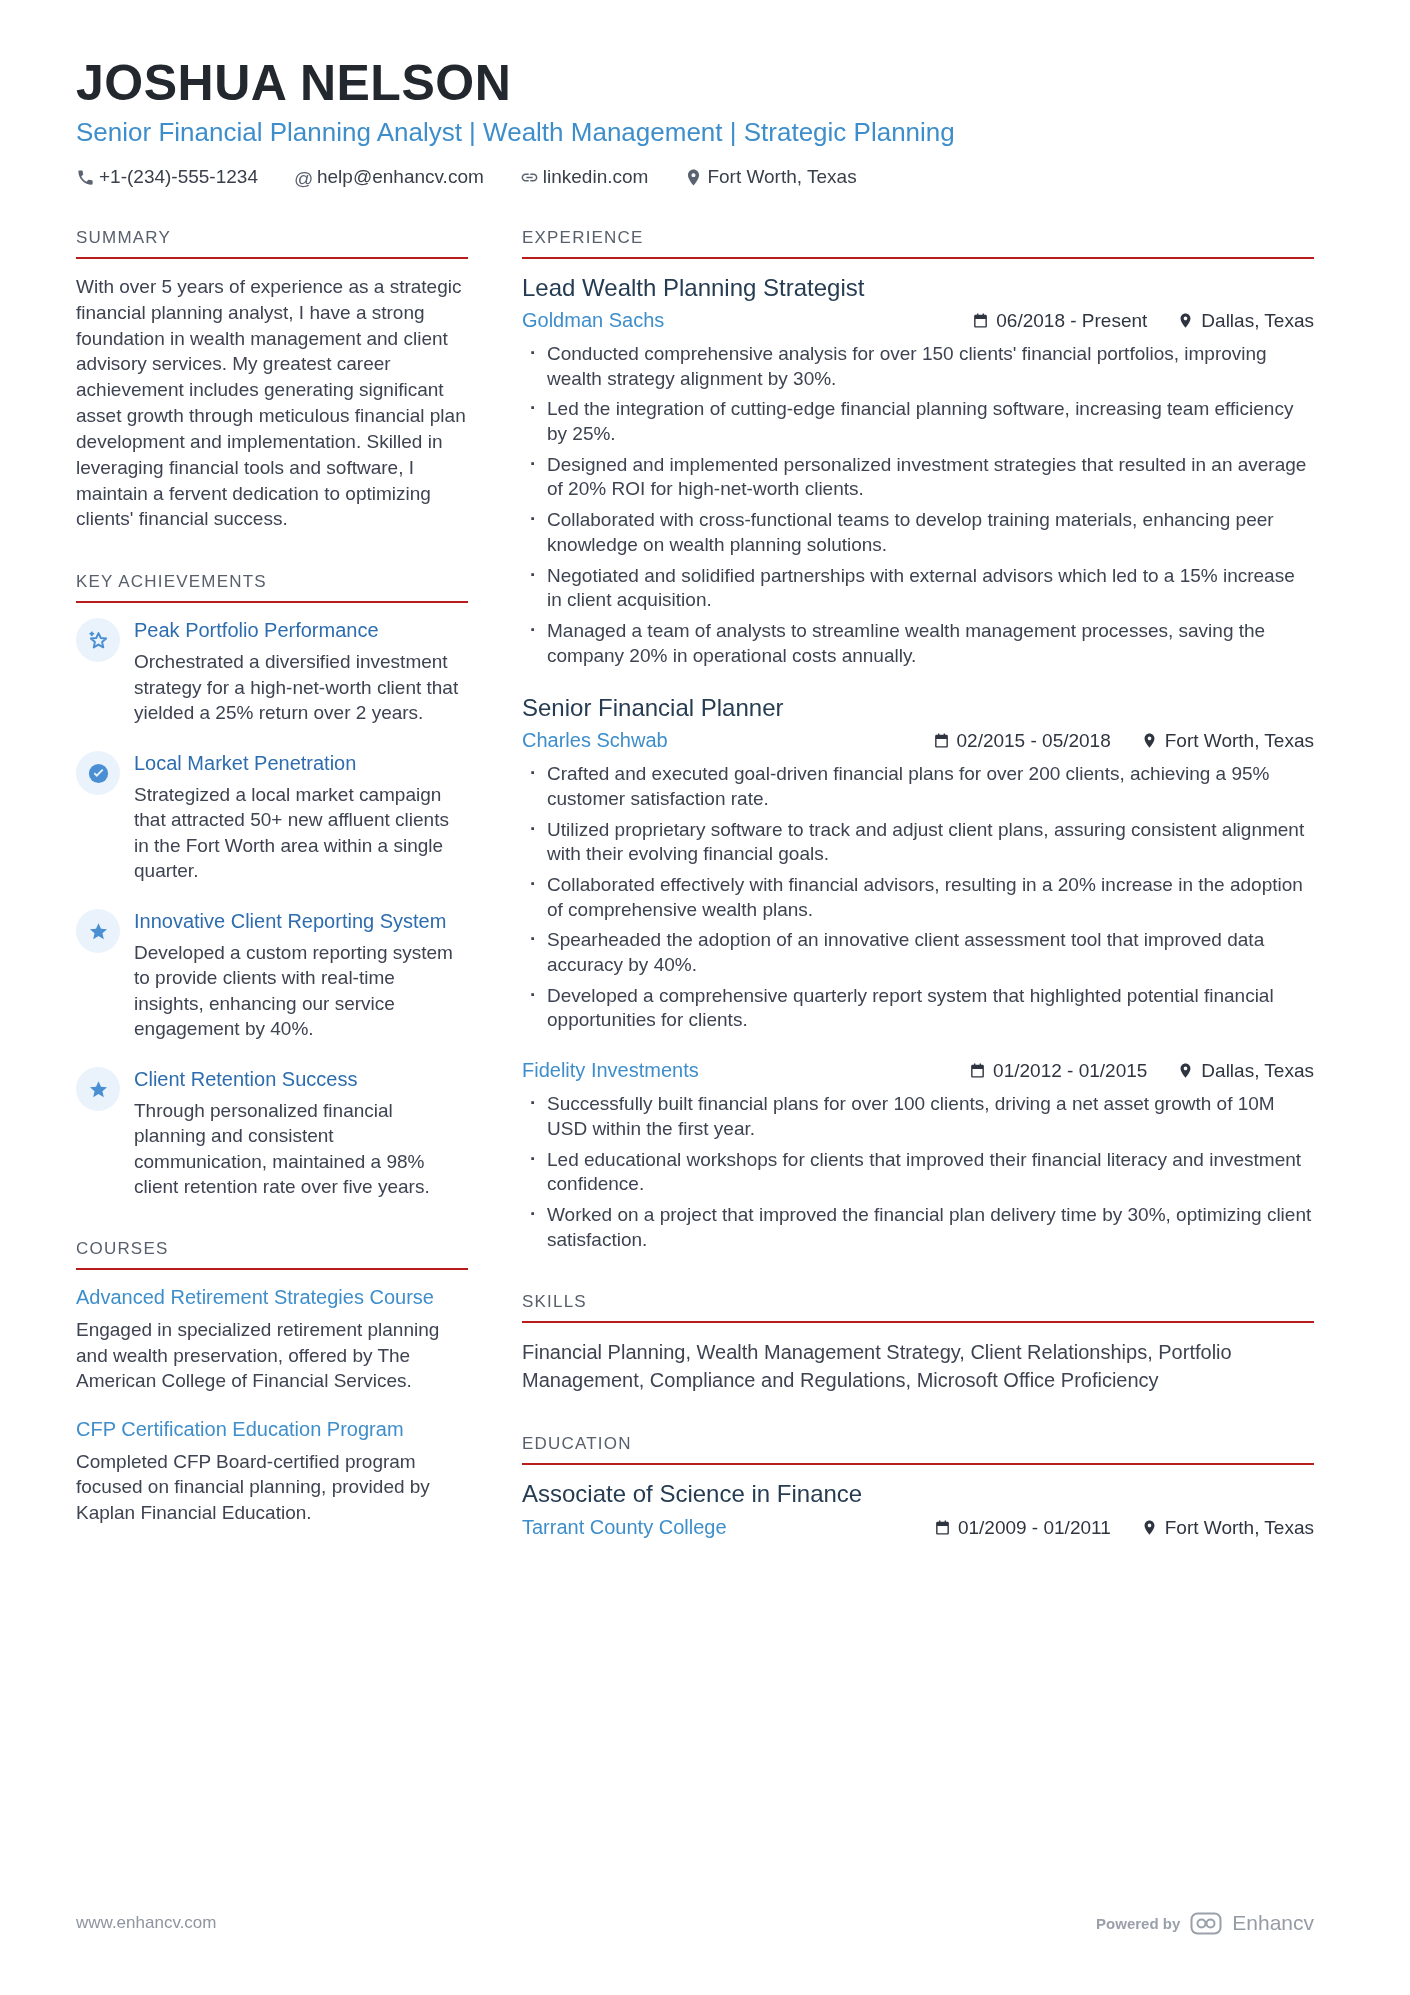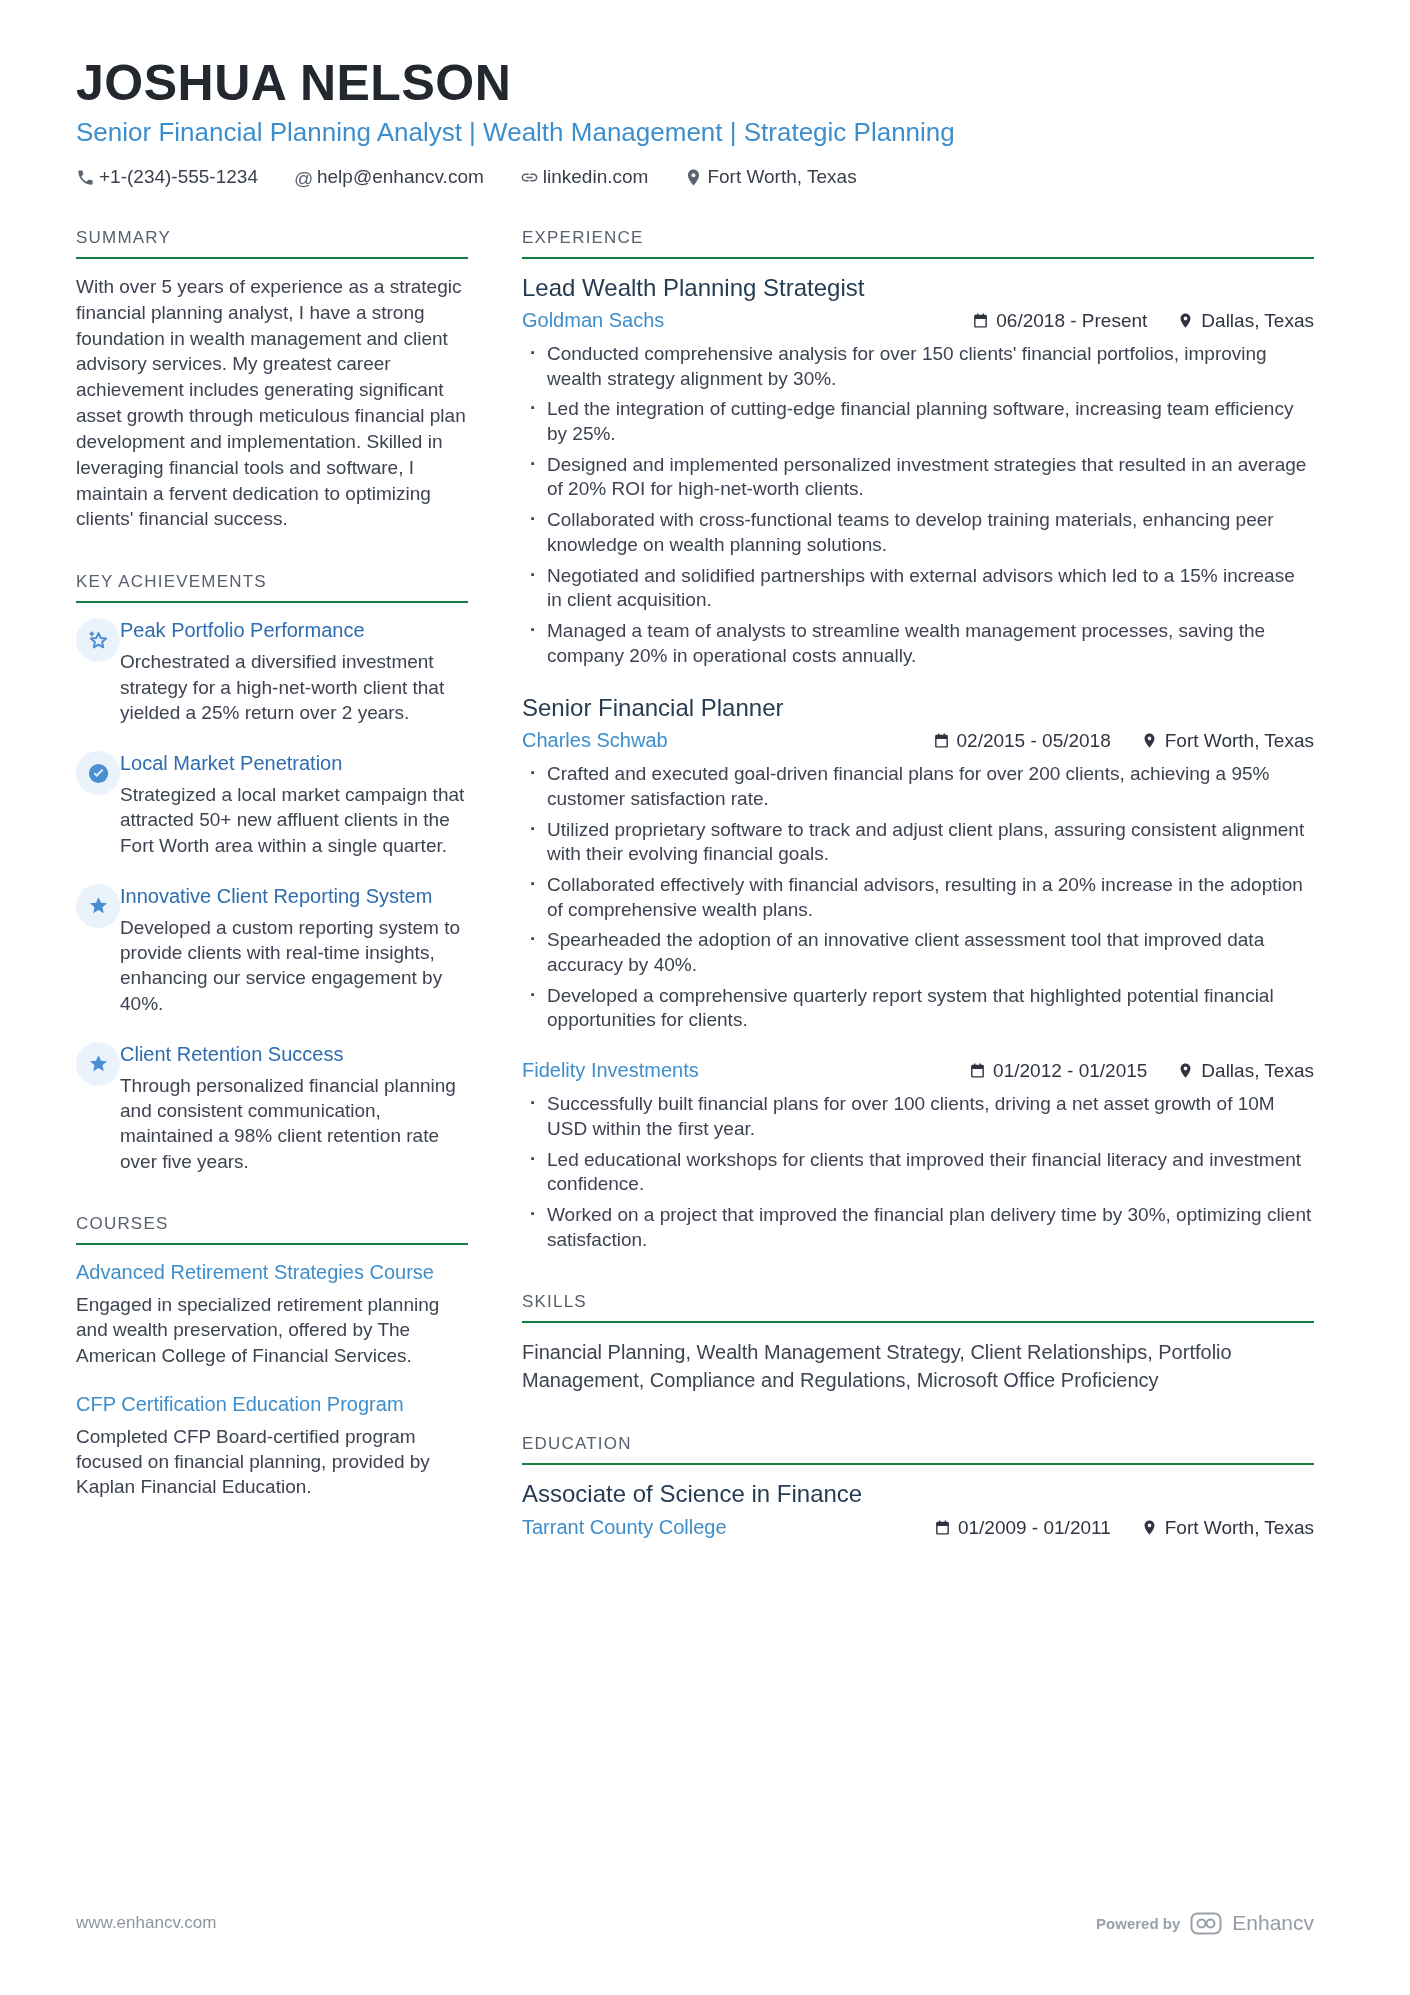--- a/index.html
+++ b/index.html
@@ -30,27 +30,27 @@
 
   
   .columns { display: flex; gap: 54px; margin-top: 40px; }
   .left-col { flex: 0 0 392px; width: 392px; }
   .right-col { flex: 1; min-width: 0; }
 
   .section { margin-bottom: 40px; }
   .sec-header {
     margin: 0 0 15px 0; padding-bottom: 9px;
     font-size: 17px; font-weight: 400; letter-spacing: 1.2px;
-    color: #57606c; border-bottom: 2px solid #15803d;
+    color: #57606c; border-bottom: 2px solid #b91c1c;
   }
 
   
   .summary-text { margin: 0; font-size: 19px; line-height: 1.36; color: #3d4351; }
 
-  .ach { display: flex; margin-bottom: 26px; }
+  .ach { display: flex; gap: 14px; margin-bottom: 26px; }
   .ach-badge {
     flex: 0 0 44px; width: 44px; height: 44px; border-radius: 50%;
     background: #eaf2fb; color: #4a8fd3;
     display: flex; align-items: center; justify-content: center;
   }
   .ach-badge svg { width: 23px; height: 23px; display: block; }
   .ach-title { font-size: 20px; color: #2d6cae; margin-bottom: 6px; line-height: 1.25; }
   .ach-text { font-size: 19px; line-height: 1.33; color: #3d4351; }
 
   .course { margin-bottom: 24px; }

